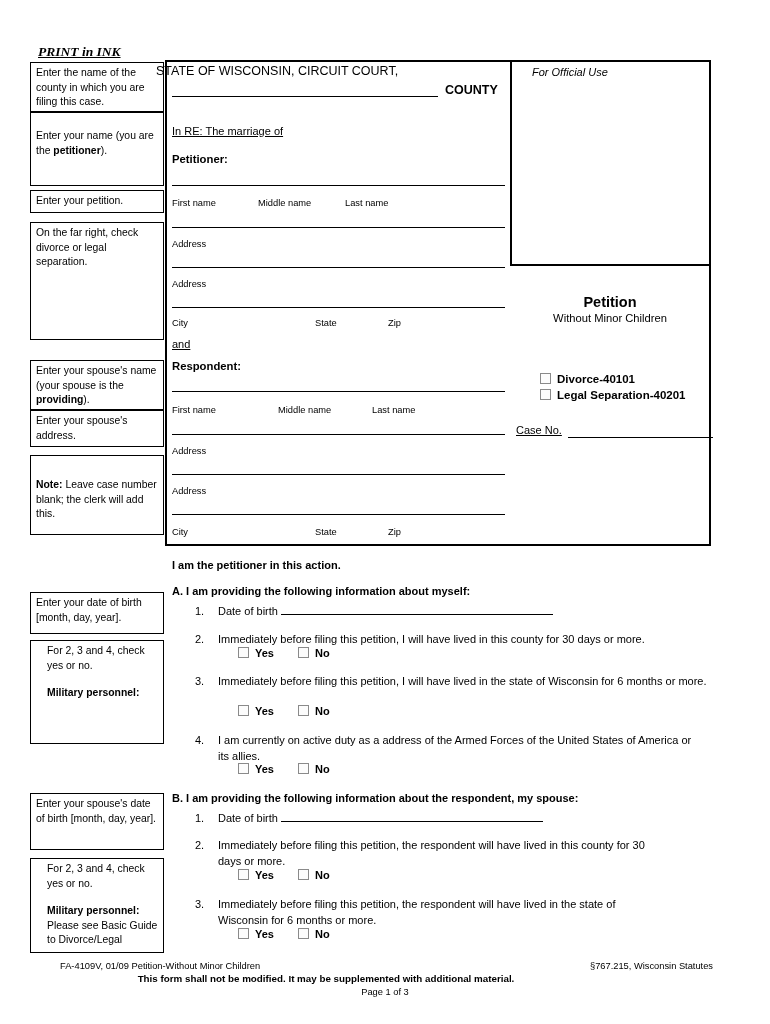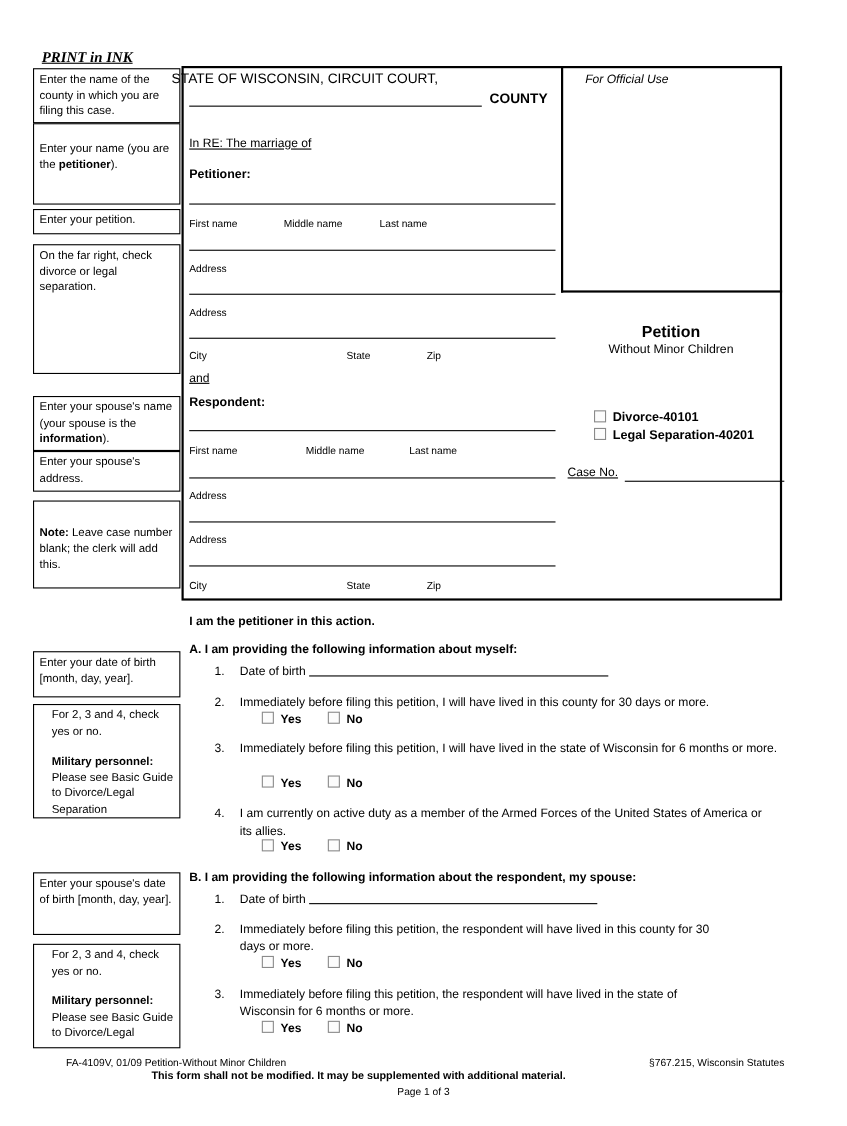--- a/index.html
+++ b/index.html
@@ -89,36 +89,35 @@
   <div class="ibox pad16" style="top:112px; height:74px;">
     <span>Enter your name (you are the </span><span class="b">petitioner</span><span>).</span>
   </div>
   <div class="ibox" style="top:190px; height:23px;">
     <span>Enter your petition.</span>
   </div>
   <div class="ibox" style="top:222px; height:118px;">
     <span>On the far right, check divorce or legal separation.</span>
   </div>
   <div class="ibox" style="top:360px; height:50px;">
-    <span>Enter your spouse's name (your spouse is the </span><span class="b">information</span><span>).</span>
+    <span>Enter your spouse's name (your spouse is the </span><span class="b">providing</span><span>).</span>
   </div>
   <div class="ibox" style="top:410px; height:37px;">
     <span>Enter your spouse's address.</span>
   </div>
   <div class="ibox pad20" style="top:455px; height:80px;">
     <span class="b">Note:</span><span>  Leave case number blank; the clerk will add this.</span>
   </div>
   <div class="ibox" style="top:592px; height:42px;">
     <span>Enter your date of birth [month, day, year].</span>
   </div>
   <div class="ibox clip" style="top:640px; height:104px;">
     <div>For 2, 3 and 4, check yes or no.</div>
     <div class="gap"></div>
     <div class="b">Military personnel:</div>
-    <div>Please see Basic Guide to Divorce/Legal Separation</div>
   </div>
   <div class="ibox" style="top:793px; height:57px;">
     <span>Enter your spouse's date of birth [month, day, year].</span>
   </div>
   <div class="ibox clip" style="top:858px; height:95px;">
     <div>For 2, 3 and 4, check yes or no.</div>
     <div class="gap"></div>
     <div class="b">Military personnel:</div>
     <div>Please see Basic Guide to Divorce/Legal</div>
   </div>
@@ -196,21 +195,21 @@
 
   <div class="item" style="left:195px; top:673px;">
     <span class="num">3.</span><span class="itext" style="width:492px;">Immediately before filing this petition, I will have lived in the state of Wisconsin for 6 months or more.</span>
   </div>
   <div class="yn" style="left:218px; top:705px;">
     <span class="cb"></span><span>Yes</span>
     <span class="cb cb2"></span><span>No</span>
   </div>
 
   <div class="item" style="left:195px; top:732px;">
-    <span class="num">4.</span><span class="itext" style="width:480px;">I am currently on active duty as a member of the Armed Forces of the United States of America or its allies.</span>
+    <span class="num">4.</span><span class="itext" style="width:480px;">I am currently on active duty as a address of the Armed Forces of the United States of America or its allies.</span>
   </div>
   <div class="yn" style="left:218px; top:763px;">
     <span class="cb"></span><span>Yes</span>
     <span class="cb cb2"></span><span>No</span>
   </div>
 
   <div class="body-bold" style="left:172px; top:792px;">B. I am providing the following information about the respondent, my spouse:</div>
 
   <div class="item" style="left:195px; top:810px;">
     <span class="num">1.</span><span class="itext nowrap">Date of birth</span><span class="fill" style="width:262px;"></span>

